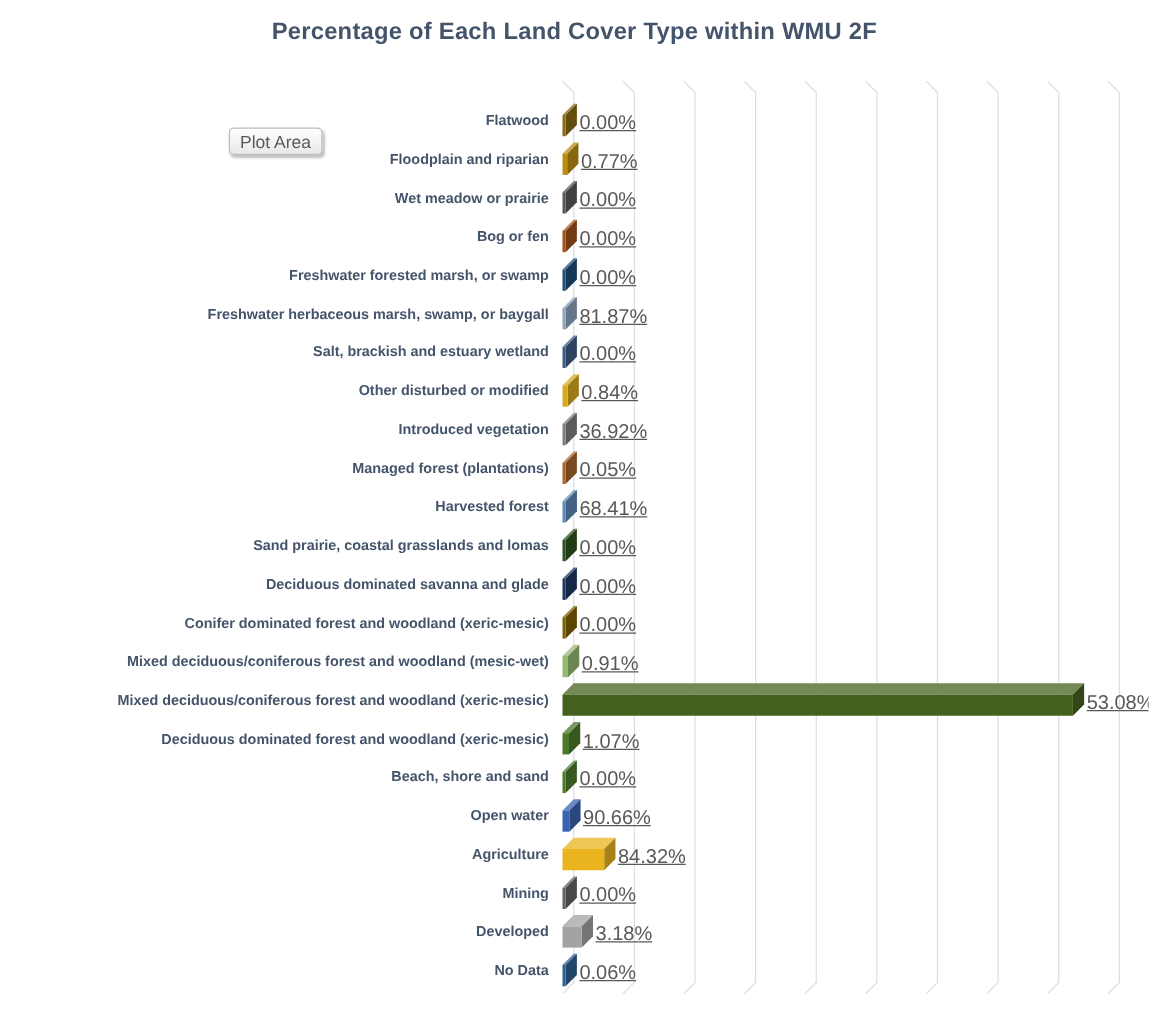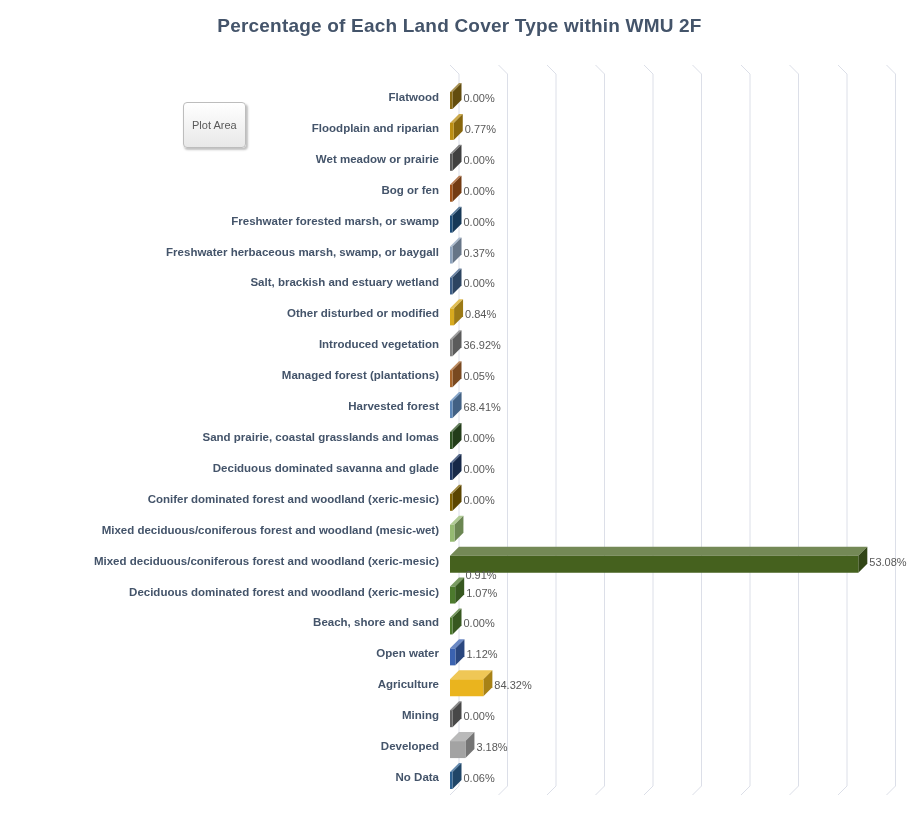--- a/index.html
+++ b/index.html
@@ -23,36 +23,37 @@
     right:480px;
     width:460px;
     text-align:right;
     font-size:11.5px;font-weight:bold;
     color:#44546a;
     line-height:16px;
     white-space:nowrap;
   }
   .val-label{
     position:absolute;
-    font-size:11px;
+    font-size:16px;
     color:#595959;
     line-height:15px;
     white-space:nowrap;
+    text-decoration:underline;
   }
   #plot-area-tooltip{
     position:absolute;
     left:183px;top:102px;
     height:20px;
-    padding:12px 8px;
+    padding:0 8px;
     display:flex;align-items:center;
     border:1px solid #bdbdbd;
     border-radius:4px;
     background:linear-gradient(#ffffff,#e8e8e8);
     box-shadow:1.5px 2px 2px rgba(120,120,120,0.45);
-    font-size:11px;color:#595959;
+    font-size:14px;color:#595959;
   }
 </style>
 </head>
 <body>
 
 <div id="canvas">
   <div id="chart-title">Percentage of Each Land Cover Type within WMU 2F</div>
   <svg id="plot-svg" width="919" height="821">
       <path d="M450 65 L459 74 L459 786 L450 795" stroke="#dcdfe8" stroke-width="1" fill="none"></path>
       <path d="M498.5 65 L507.5 74 L507.5 786 L498.5 795" stroke="#dcdfe8" stroke-width="1" fill="none"></path>
@@ -185,47 +186,47 @@
       <div class="val-label" style="left: 463.5px; top: 91px;">0.00%</div>
       <div class="cat-label" style="top: 119.909px;">Floodplain and riparian</div>
       <div class="val-label" style="left: 464.735px; top: 121.909px;">0.77%</div>
       <div class="cat-label" style="top: 150.818px;">Wet meadow or prairie</div>
       <div class="val-label" style="left: 463.5px; top: 152.818px;">0.00%</div>
       <div class="cat-label" style="top: 181.727px;">Bog or fen</div>
       <div class="val-label" style="left: 463.5px; top: 183.727px;">0.00%</div>
       <div class="cat-label" style="top: 212.636px;">Freshwater forested  marsh, or swamp</div>
       <div class="val-label" style="left: 463.5px; top: 214.636px;">0.00%</div>
       <div class="cat-label" style="top: 243.545px;">Freshwater herbaceous marsh, swamp, or baygall</div>
-      <div class="val-label" style="left: 463.5px; top: 245.545px;">0.37%</div>
+      <div class="val-label" style="left: 463.5px; top: 245.545px;">81.87%</div>
       <div class="cat-label" style="top: 274.454px;">Salt, brackish and estuary wetland</div>
       <div class="val-label" style="left: 463.5px; top: 276.454px;">0.00%</div>
       <div class="cat-label" style="top: 305.363px;">Other disturbed or modified</div>
       <div class="val-label" style="left: 465.074px; top: 307.363px; text-align: right;">0.84%</div>
       <div class="cat-label" style="top: 336.272px;">Introduced vegetation</div>
       <div class="val-label" style="left: 463.5px; top: 338.272px;">36.92%</div>
       <div class="cat-label" style="top: 367.181px;">Managed forest (plantations)</div>
       <div class="val-label" style="left: 463.5px; top: 369.181px;">0.05%</div>
       <div class="cat-label" style="top: 398.09px;">Harvested forest</div>
       <div class="val-label" style="left: 463.57px; top: 400.09px;">68.41%</div>
       <div class="cat-label" style="top: 428.999px;">Sand prairie, coastal grasslands and lomas</div>
       <div class="val-label" style="left: 463.5px; top: 430.999px;">0.00%</div>
       <div class="cat-label" style="top: 459.908px;">Deciduous dominated savanna and glade</div>
       <div class="val-label" style="left: 463.5px; top: 461.908px;">0.00%</div>
       <div class="cat-label" style="top: 490.817px;">Conifer dominated forest and woodland (xeric-mesic)</div>
       <div class="val-label" style="left: 463.5px; top: 492.817px;">0.00%</div>
       <div class="cat-label" style="top: 521.726px;">Mixed deciduous/coniferous forest and woodland (mesic-wet)</div>
-      <div class="val-label" style="left: 465.413px; top: 523.726px; margin-top: 44px;">0.91%</div>
+      <div class="val-label" style="left: 465.413px; top: 523.726px;">0.91%</div>
       <div class="cat-label" style="top: 552.635px;">Mixed deciduous/coniferous forest and woodland  (xeric-mesic)</div>
       <div class="val-label" style="left: 869.322px; top: 554.635px;">53.08%</div>
       <div class="cat-label" style="top: 583.544px;">Deciduous dominated forest and woodland (xeric-mesic)</div>
       <div class="val-label" style="left: 466.19px; top: 585.544px;">1.07%</div>
       <div class="cat-label" style="top: 614.453px;">Beach, shore and sand</div>
       <div class="val-label" style="left: 463.5px; top: 616.453px;">0.00%</div>
       <div class="cat-label" style="top: 645.362px;">Open water</div>
-      <div class="val-label" style="left: 466.432px; top: 647.362px;">1.12%</div>
+      <div class="val-label" style="left: 466.432px; top: 647.362px;">90.66%</div>
       <div class="cat-label" style="top: 676.271px;">Agriculture</div>
       <div class="val-label" style="left: 494.368px; top: 678.271px;">84.32%</div>
       <div class="cat-label" style="top: 707.18px;">Mining</div>
       <div class="val-label" style="left: 463.5px; top: 709.18px;">0.00%</div>
       <div class="cat-label" style="top: 738.089px;">Developed</div>
       <div class="val-label" style="left: 476.423px; top: 740.089px;">3.18%</div>
       <div class="cat-label" style="top: 768.998px;">No Data</div>
       <div class="val-label" style="left: 463.5px; top: 770.998px;">0.06%</div>
     </div>
   <div id="plot-area-tooltip">

